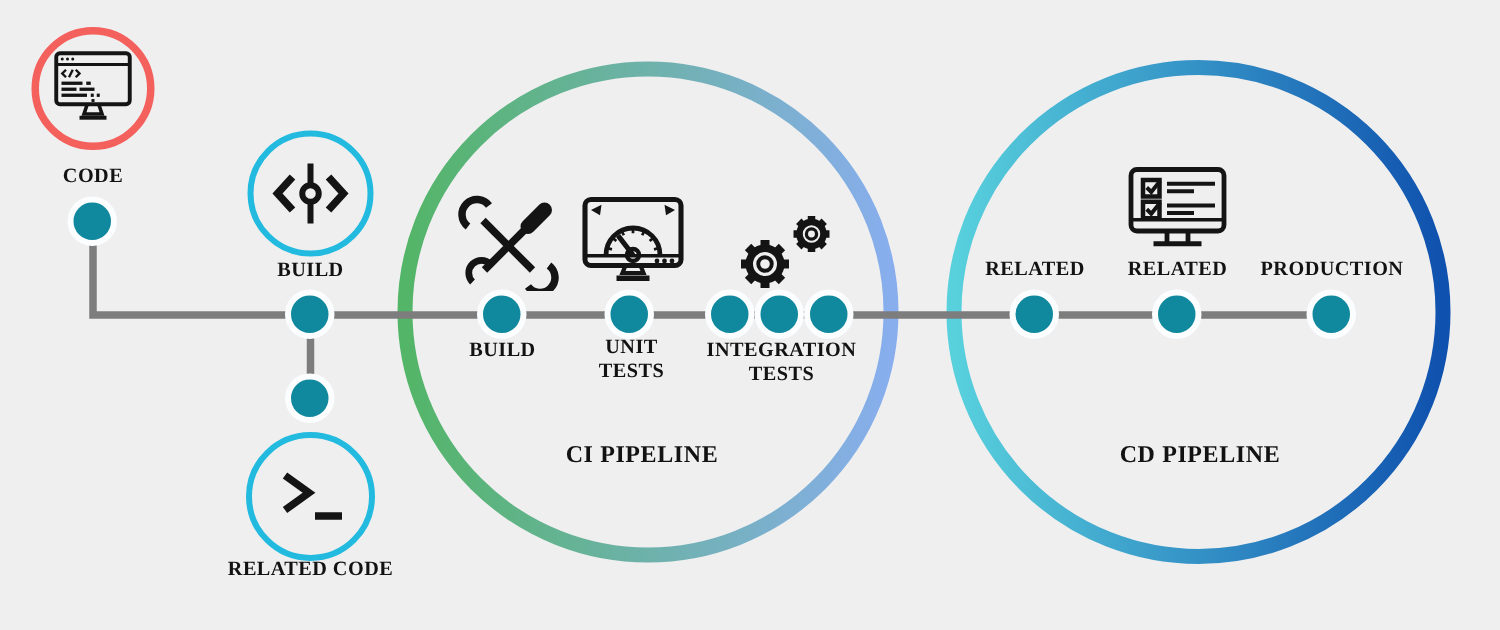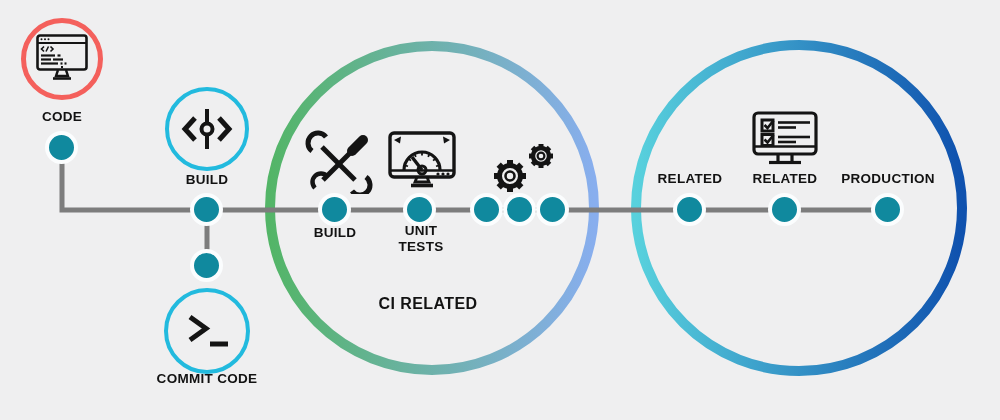--- a/index.html
+++ b/index.html
@@ -1,17 +1,17 @@
 <!DOCTYPE html>
 <html><head>
 <meta charset="utf-8">
 <style>
   html,body{margin:0;padding:0;background:#efeff0;}
   #stage{position:relative;width:1000px;height:420px;background:#efeff0;overflow:hidden;
-         font-family:Liberation Sans, sans-serif;}
+         font-family:Liberation Serif, serif;}
   svg.layer{position:absolute;left:0;top:0;}
   .ring{position:absolute;border-radius:50%;box-sizing:border-box;background:transparent;}
   .ring.code{left:21px;top:18px;width:82px;height:82px;border:5px solid #f4605c;}
   .ring.commit{left:165px;top:87px;width:84px;height:84px;border:4.5px solid #22bade;}
   .ring.related{left:164px;top:288px;width:86px;height:86px;border:4.5px solid #22bade;}
   .dot{position:absolute;width:25px;height:25px;border-radius:50%;background:#10899e;
        border:4px solid #fbfdfe;box-sizing:content-box;}
   .lbl{position:absolute;transform:translateX(-50%);font-weight:700;font-size:13.5px;
        color:#121212;letter-spacing:.3px;text-align:center;white-space:nowrap;line-height:1.2;}
   .lbl.wrap{white-space:normal;}
@@ -187,21 +187,23 @@
   <div class="dot" style="left:403px;top:193px"></div>
   <div class="dot" style="left:470px;top:193px"></div>
   <div class="dot" style="left:503px;top:193px"></div>
   <div class="dot" style="left:536px;top:193px"></div>
   <div class="dot" style="left:673px;top:193px"></div>
   <div class="dot" style="left:768px;top:193px"></div>
   <div class="dot" style="left:871px;top:193px"></div>
 
   <div class="lbl" style="left:62px;top:109px">CODE</div>
   <div class="lbl" style="left:207px;top:172px">BUILD</div>
-  <div class="lbl" style="left:207px;top:371px">COMMIT CODE</div>
+  <div class="lbl" style="left:207px;top:371px">RELATED CODE</div>
   <div class="lbl" style="left:335px;top:225px">BUILD</div>
   <div class="lbl wrap" style="left:421px;top:223px;width:70px">UNIT TESTS</div>
+  <div class="lbl wrap" style="left:521px;top:225px;width:120px">INTEGRATION TESTS</div>
   <div class="lbl" style="left:690px;top:171px">RELATED</div>
   <div class="lbl" style="left:785px;top:171px">RELATED</div>
   <div class="lbl" style="left:888px;top:171px">PRODUCTION</div>
-  <div class="lbl big" style="left:428px;top:294px">CI RELATED</div>
+  <div class="lbl big" style="left:428px;top:294px">CI PIPELINE</div>
+  <div class="lbl big" style="left:800px;top:294px">CD PIPELINE</div>
 
 </div>
 
 </body></html>

